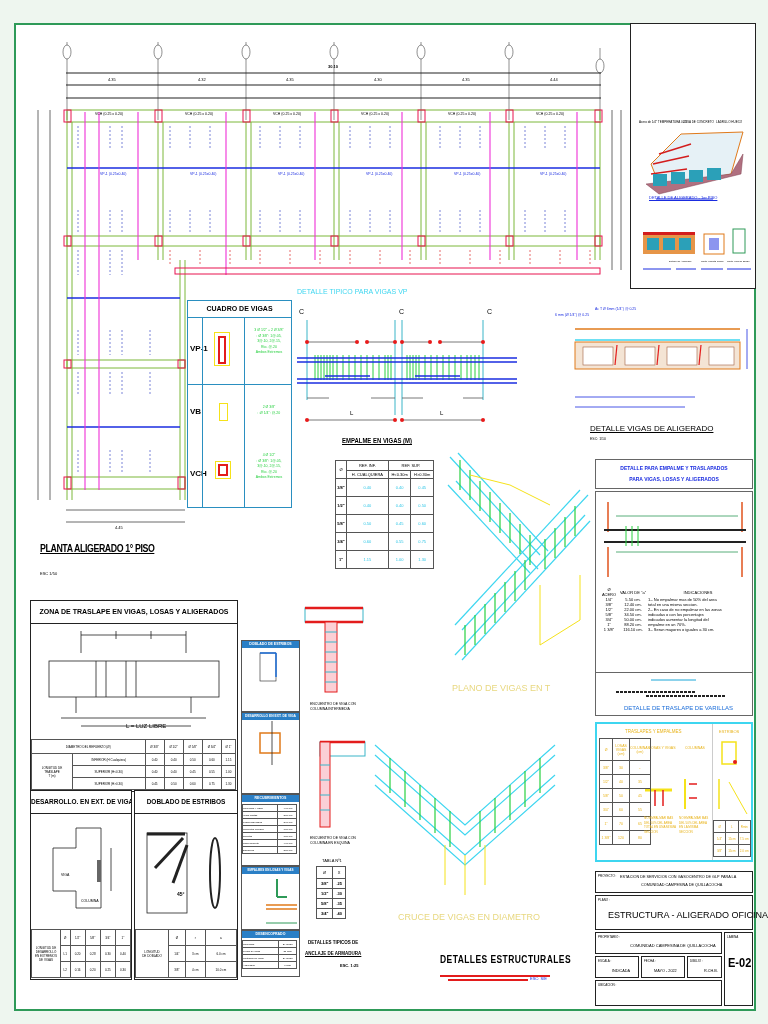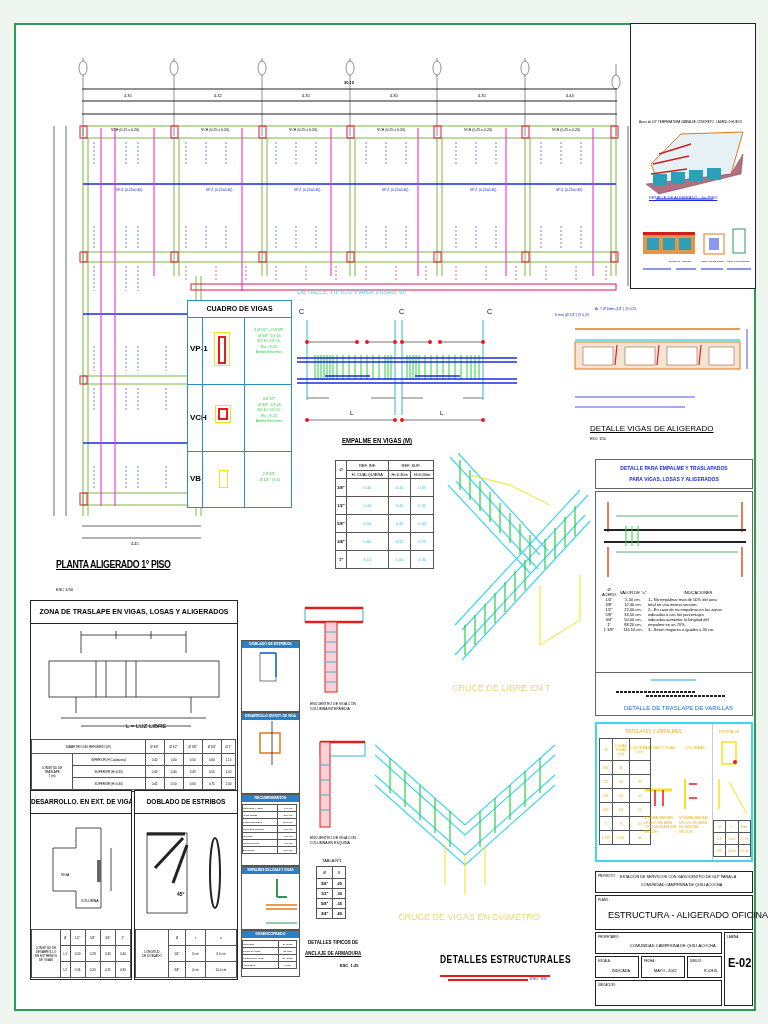--- a/index.html
+++ b/index.html
@@ -12,21 +12,21 @@
   .hdr{font-family:"Liberation Sans",sans-serif;font-weight:bold;text-align:center;}
   table.cad{border-collapse:collapse;font-family:"Liberation Sans",sans-serif;}
   table.cad td{border:1px solid #555;text-align:center;padding:0;}
   svg{position:absolute;overflow:visible;}
 </style>
 </head>
 <body>
 
 <div class="sheet"></div>
 
-<div class="abs" style="left:0;top:16px;width:630px;height:560px;margin-left:16px;">
+<div class="abs" style="left:0;top:0;width:630px;height:560px;">
   <svg width="630" height="560">
 
     <g stroke="#444" stroke-width="0.6" fill="#fff">
       <line x1="67" y1="42" x2="67" y2="120"></line>
         <line x1="158" y1="42" x2="158" y2="120"></line>
       <line x1="246" y1="42" x2="246" y2="120"></line>
         <line x1="334" y1="42" x2="334" y2="120"></line>
       <line x1="421" y1="42" x2="421" y2="120"></line>
         <line x1="509" y1="42" x2="509" y2="120"></line>
       <line x1="600" y1="48" x2="600" y2="120"></line>
@@ -352,43 +352,43 @@
         <div style="margin:3px;height:24px;border:2px solid #e31c1c;"></div>
       </div>
     <div class="abs" style="left:58px;top:10px;width:46px;font-size:3.5px;color:#28d040;line-height:5.5px;text-align:center;">
       <div>3 Ø 1/2" + 2 Ø 3/8"</div>
         <div>□Ø 3/8": 1@.05,</div>
         <div>3@.10, 2@.15,</div>
         <div>Rto. @.20</div>
         <div>Ambos Extremos</div>
     </div>
   </div>
+  <div style="position:relative;height:56px;">
+    <span class="t bold" style="left:2px;top:22px;font-size:8px;">VB</span>
+    <div class="abs" style="left:14px;top:0;width:1px;height:56px;background:#2a8fc0;"></div>
+    <div class="abs" style="left:56px;top:0;width:1px;height:56px;background:#2a8fc0;"></div>
+    <div class="abs" style="left:31px;top:18px;width:7px;height:16px;border:1.5px solid #f5e21a;"></div>
+    <div class="abs" style="left:58px;top:20px;width:46px;font-size:3.5px;color:#28d040;line-height:5.5px;text-align:center;">
+      <div>2 Ø 3/8"</div>
+        <div>□Ø 1/4": @.20</div>
+    </div>
+  </div>
   <div style="position:relative;height:66px;border-bottom:1.5px solid #2a8fc0;">
     <span class="t bold" style="left:2px;top:28px;font-size:8px;">VCH</span>
     <div class="abs" style="left:14px;top:0;width:1px;height:66px;background:#2a8fc0;"></div>
     <div class="abs" style="left:56px;top:0;width:1px;height:66px;background:#2a8fc0;"></div>
     <div class="abs" style="left:27px;top:20px;width:14px;height:16px;border:1.5px solid #f5e21a;">
         <div style="margin:2px;height:8px;border:2px solid #e31c1c;"></div>
       </div>
     <div class="abs" style="left:58px;top:12px;width:46px;font-size:3.5px;color:#28d040;line-height:5.5px;text-align:center;">
       <div>4 Ø 1/2"</div>
         <div>□Ø 3/8": 1@.05,</div>
         <div>3@.10, 2@.15,</div>
         <div>Rto. @.20</div>
         <div>Ambos Extremos</div>
-    </div>
-  </div>
-  <div style="position:relative;height:56px;">
-    <span class="t bold" style="left:2px;top:22px;font-size:8px;">VB</span>
-    <div class="abs" style="left:14px;top:0;width:1px;height:56px;background:#2a8fc0;"></div>
-    <div class="abs" style="left:56px;top:0;width:1px;height:56px;background:#2a8fc0;"></div>
-    <div class="abs" style="left:31px;top:18px;width:7px;height:16px;border:1.5px solid #f5e21a;"></div>
-    <div class="abs" style="left:58px;top:20px;width:46px;font-size:3.5px;color:#28d040;line-height:5.5px;text-align:center;">
-      <div>2 Ø 3/8"</div>
-        <div>□Ø 1/4": @.20</div>
     </div>
   </div>
 </div>
 
 <span class="t bold" style="left:342px;top:437px;font-size:7px;text-decoration:underline;transform:scaleX(0.85);transform-origin:left;">EMPALME EN VIGAS (M)</span>
 <table class="cad" style="position:absolute;left:335px;top:460px;width:99px;font-size:4px;border:1.5px solid #8a8a3a;">
   <tbody>
       <tr style="height:10px;">
         <td rowspan="2">Ø</td>
         <td>REF. INF.</td>
@@ -648,21 +648,21 @@
         <line x1="105" y1="94" x2="105" y2="124"></line>
         <line x1="115" y1="83" x2="115" y2="113"></line>
         <line x1="125" y1="72" x2="125" y2="102"></line>
         <line x1="135" y1="61" x2="135" y2="91"></line>
     </g>
     <g stroke="#f5e21a" stroke-width="1" fill="none">
       <polyline points="30,30 70,40 110,60"></polyline>
         <polyline points="100,140 100,200 140,175 140,130"></polyline>
     </g>
   </svg>
-  <span class="t" style="left:12px;top:238px;font-size:9px;color:#e8d880;">CRUCE DE LIBRE EN T</span>
+  <span class="t" style="left:12px;top:238px;font-size:9px;color:#e8d880;">PLANO DE VIGAS EN T</span>
 </div>
 
 <div class="abs" style="left:370px;top:735px;width:220px;height:160px;">
   <svg width="220" height="160">
     <g stroke="#3ed6f0" stroke-width="1.2" fill="none">
       <polyline points="5,10 95,90 185,10"></polyline>
         <polyline points="5,20 95,100 185,20"></polyline>
       <polyline points="5,40 95,120 185,40"></polyline>
         <polyline points="5,50 95,130 185,50"></polyline>
     </g>

